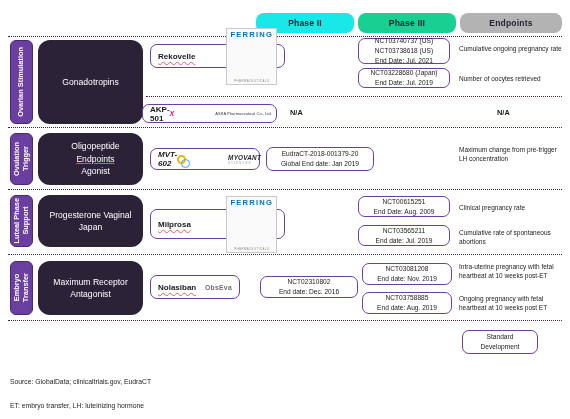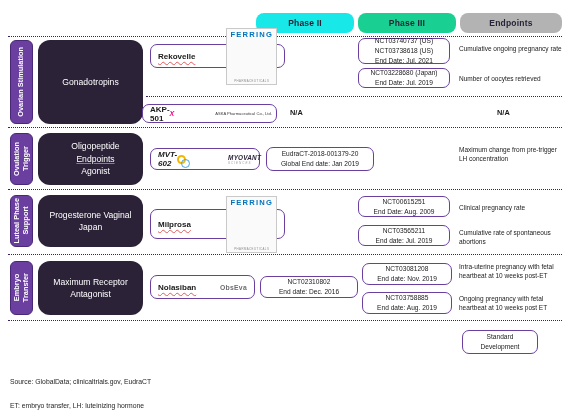--- a/index.html
+++ b/index.html
@@ -222,21 +222,21 @@
   <div class="endpoint" style="left:459px; top:228px; width:105px;">Cumulative rate of spontaneous abortions</div>
 
   <div class="cat-tab" style="top:261px; height:54px;">
     <span>Embryo
 Transfer</span>
   </div>
   <div class="class-box" style="top:261px; height:54px;">
     <span>Maximum Receptor Antagonist</span>
   </div>
 
-  <div class="brand-box" style="left:150px; top:275px; width:105px; height:24px;">
+  <div class="brand-box" style="left:150px; top:275px; width:90px; height:24px;">
     <span class="brand-name">Nolasiban</span>
     <span class="logo logo-obseva">
       <span>ObsEva</span>
     </span>
   </div>
 
   <div class="trial-box" style="left:260px; top:276px; width:98px; height:22px;">
     <span>NCT02310802</span>
     <span>End date: Dec. 2016</span>
   </div>

